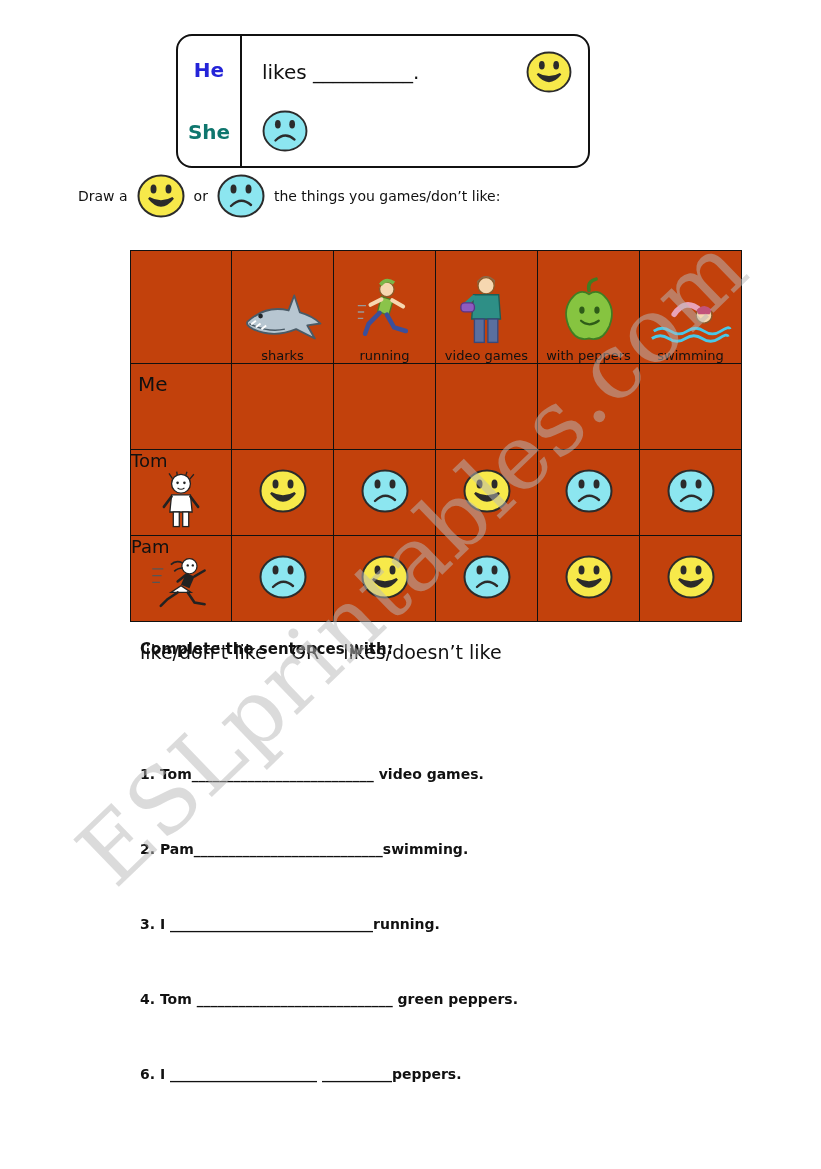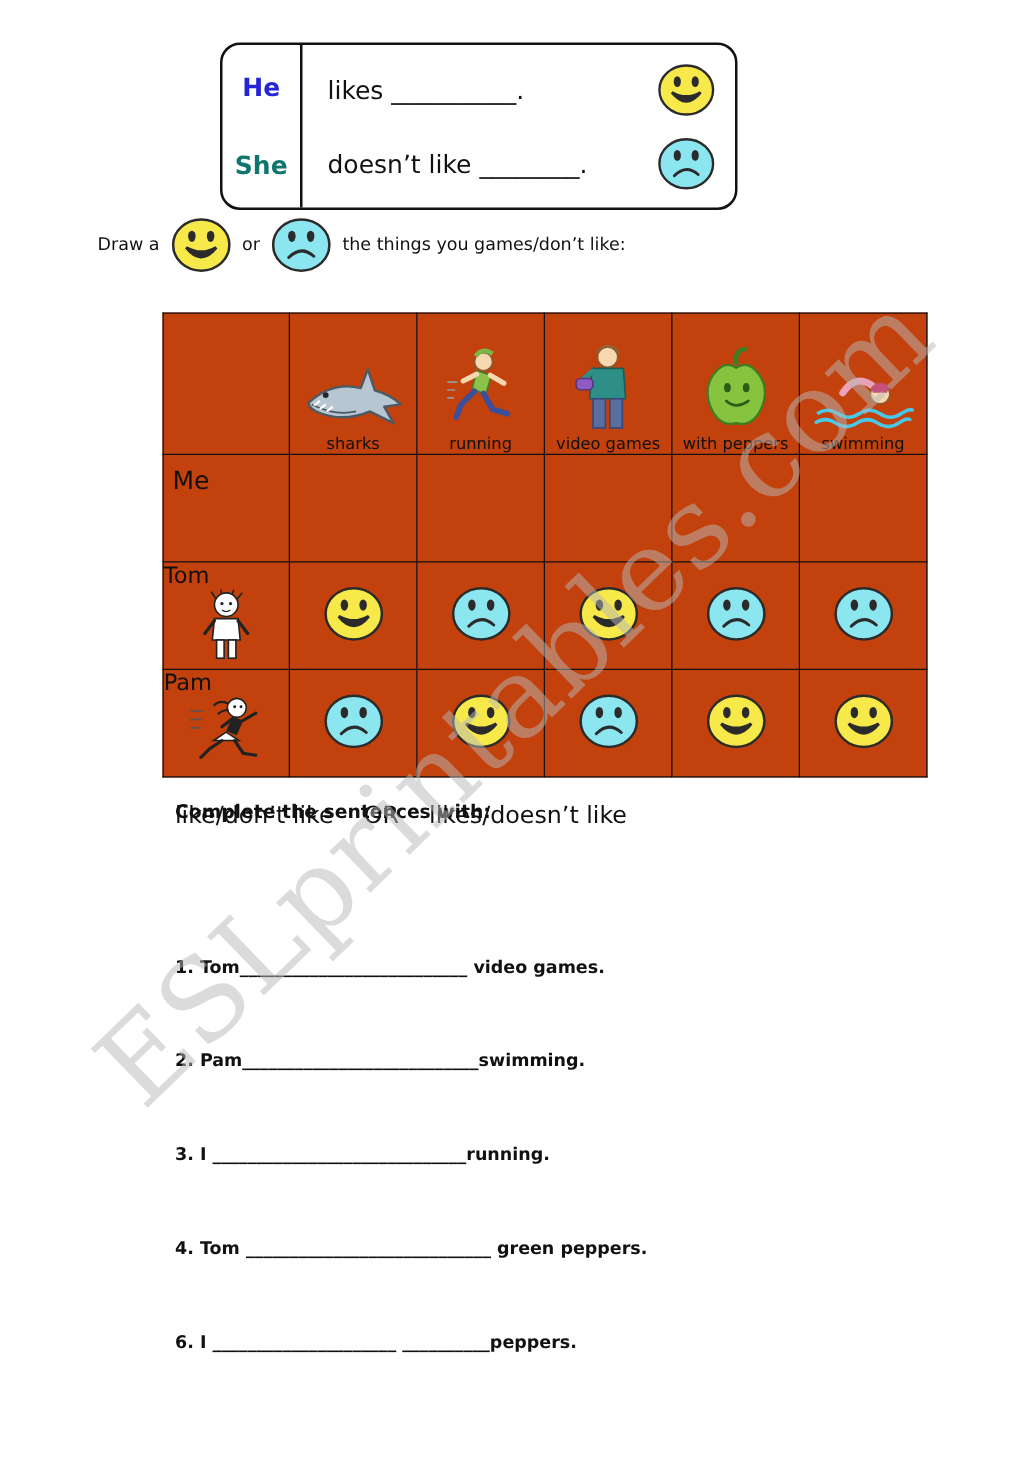--- a/index.html
+++ b/index.html
@@ -64,24 +64,20 @@
           <span>__________.</span>
         </span>
         <span class="face face-sm"><svg viewBox="0 0 48 44" width="100%" height="100%">
               <ellipse cx="24" cy="22" rx="22.5" ry="20.5" fill="#f7e94a" stroke="#2b2b2b" stroke-width="2"></ellipse>
               <ellipse cx="16.5" cy="15" rx="3" ry="4.5" fill="#2b2b2b"></ellipse>
               <ellipse cx="31.5" cy="15" rx="3" ry="4.5" fill="#2b2b2b"></ellipse>
               <path d="M12 24 Q24 39 36 24 Q24 31 12 24 Z" fill="#2b2b2b" stroke="#2b2b2b" stroke-width="2.4" stroke-linecap="round"></path>
             </svg></span>
       </div>
       <div class="tb-line">
-        <span>
-          <span>doesn’t like</span>
-          <span>________.</span>
-        </span>
         <span class="face face-sm"><svg viewBox="0 0 48 44" width="100%" height="100%">
               <ellipse cx="24" cy="22" rx="22.5" ry="20.5" fill="#8ce6f0" stroke="#2b2b2b" stroke-width="2"></ellipse>
               <ellipse cx="16.5" cy="15" rx="3" ry="4.5" fill="#2b2b2b"></ellipse>
               <ellipse cx="31.5" cy="15" rx="3" ry="4.5" fill="#2b2b2b"></ellipse>
               <path d="M14 32 Q24 22 34 31" fill="none" stroke="#2b2b2b" stroke-width="2.4" stroke-linecap="round"></path>
             </svg></span>
       </div>
     </div>
   </div>
 

